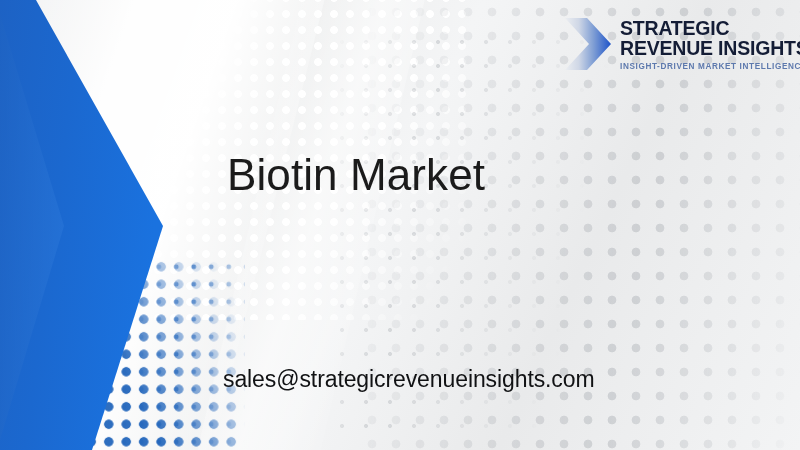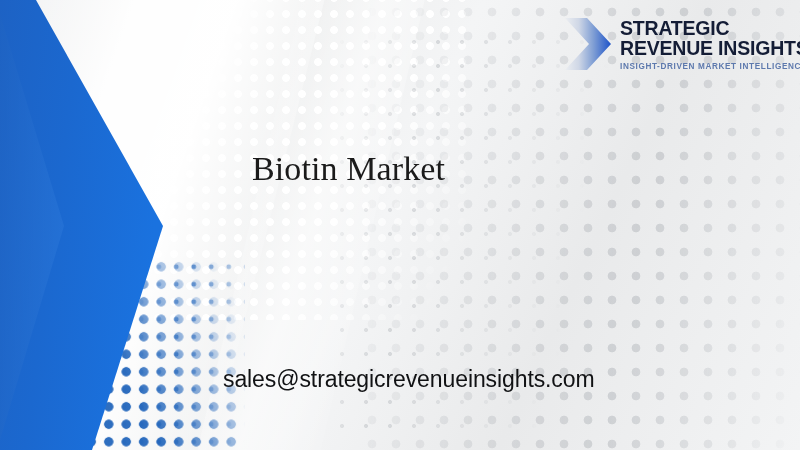--- a/index.html
+++ b/index.html
@@ -69,23 +69,23 @@
     transform:rotate(13deg);
     pointer-events:none;
   }
 
   
   #chev-wrap{position:absolute;left:0;top:0;width:210px;height:450px;}
   #chev-wrap svg{display:block;}
 
   
   #title{
-    position:absolute;left:252px;top:150px;
-    font-size:34px;font-weight:400;color:#1b1b1b;
-    letter-spacing:.1px;white-space:nowrap;font-family:Liberation Serif, serif;
+    position:absolute;left:227px;top:150px;
+    font-size:44px;font-weight:400;color:#1b1b1b;
+    letter-spacing:.1px;white-space:nowrap;
   }
   #email{
     position:absolute;left:223px;top:366px;
     font-size:23px;font-weight:400;color:#111214;
     letter-spacing:-.1px;white-space:nowrap;
   }
 
   
   #logo{position:absolute;left:563px;top:14px;width:222px;height:60px;display:flex;align-items:center;}
   #logo-mark{width:50px;height:56px;flex:0 0 auto;margin-right:7px;}

